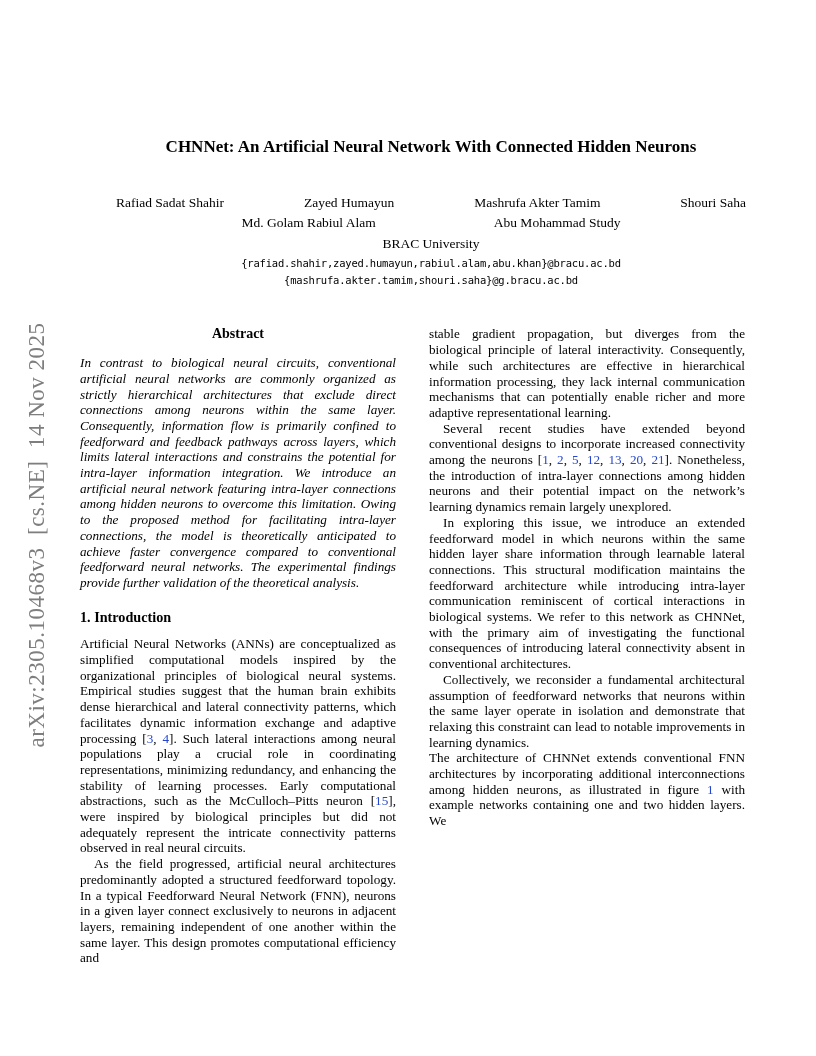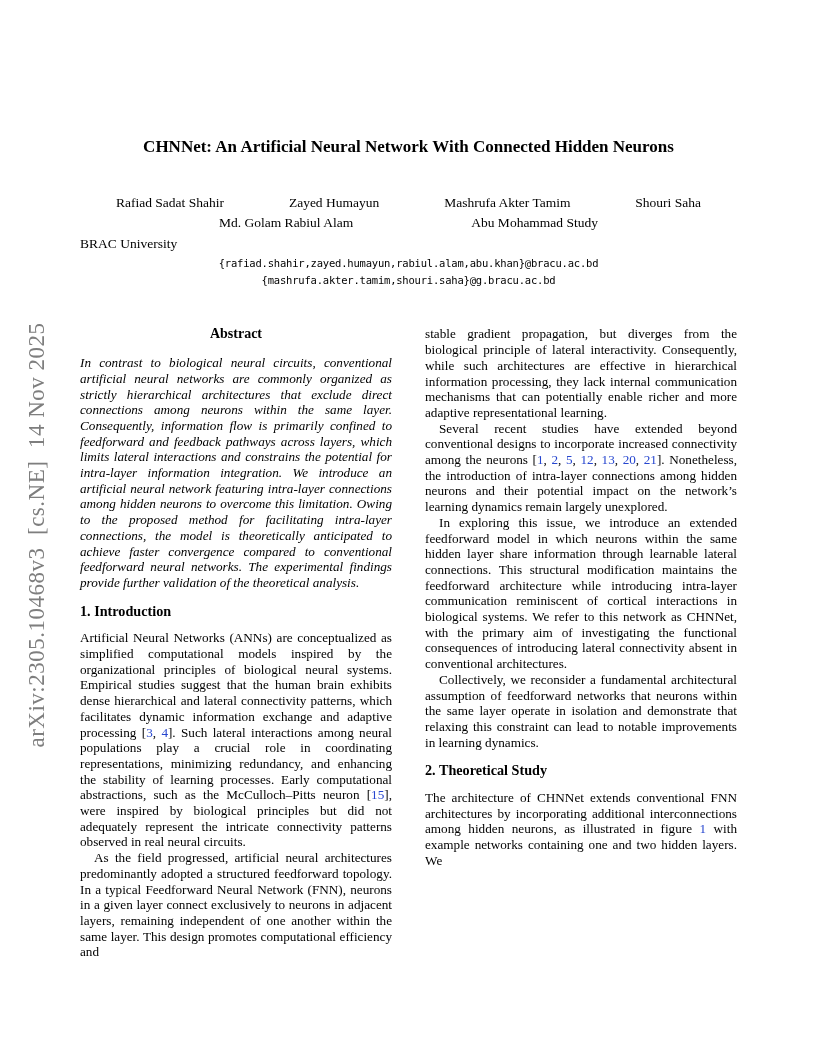--- a/index.html
+++ b/index.html
@@ -17,40 +17,40 @@
   }
   .arxiv-stamp {
     position: absolute;
     left: 37px; top: 535px;
     transform: translate(-50%, -50%) rotate(-90deg);
     white-space: pre;
     font-size: 23px;
     color: #7e7e7e;
     letter-spacing: 0.5px;
   }
-  .content { padding: 137px 79px 0 80px; }
+  .content { padding: 137px 34px 0 80px; }
   .title {
     text-align: center;
     font-size: 17px;
     font-weight: bold;
     line-height: 1.2;
   }
   .authors-row1 {
     display: flex; justify-content: space-between;
     padding: 0 36px;
     margin-top: 38px;
     font-size: 13.5px;
     gap: 36px;
   }
   .authors-row2 {
     display: flex; justify-content: center; gap: 118px;
     margin-top: 4px;
     font-size: 13.5px;
   }
-  .affiliation { margin-top: 5px; font-size: 13.5px; }
+  .affiliation { text-align: center; margin-top: 5px; font-size: 13.5px; }
   .email {
     text-align: center;
     font-family: "DejaVu Sans Mono", "Liberation Mono", monospace;
     font-size: 10.5px;
     letter-spacing: -0.2px;
     margin-top: 5px;
   }
   .columns { display: flex; gap: 33px; margin-top: 40px; }
   .col {
     width: 316px;
@@ -60,21 +60,21 @@
     hyphens: auto;
     -webkit-hyphens: auto;
   }
   .abstract-head {
     text-align: center;
     font-size: 14px;
     font-weight: bold;
     margin-bottom: 13px;
   }
   .abstract-body { font-style: italic; }
-  .section-head { font-size: 14.2px; font-weight: bold; margin: 13px 0 11px; }
+  .section-head { font-size: 14.2px; font-weight: bold; margin: 19px 0 11px; }
   .subsection-head { font-size: 13.6px; font-weight: bold; margin: 17px 0 9px; }
   p.indent { text-indent: 14px; }
   p.noindent { text-indent: 0; }
   .cite { color: var(--cite-color, #2545cf); cursor: pointer; }
 </style>
 </head>
 <body>
 
 <div class="page">
 
@@ -114,21 +114,20 @@
         <p class="noindent">Artificial Neural Networks (ANNs) are conceptualized as simplified computational models inspired by the organizational principles of biological neural systems. Empirical studies suggest that the human brain exhibits dense hierarchical and lateral connectivity patterns, which facilitates dynamic information exchange and adaptive processing [<span class="cite">3</span>, <span class="cite">4</span>]. Such lateral interactions among neural populations play a crucial role in coordinating representations, minimizing redundancy, and enhancing the stability of learning processes. Early computational abstractions, such as the McCulloch–Pitts neuron [<span class="cite">15</span>], were inspired by biological principles but did not adequately represent the intricate connectivity patterns observed in real neural circuits.</p>
         <p class="indent">As the field progressed, artificial neural architectures predominantly adopted a structured feedforward topology. In a typical Feedforward Neural Network (FNN), neurons in a given layer connect exclusively to neurons in adjacent layers, remaining independent of one another within the same layer. This design promotes computational efficiency and</p>
       </div>
 
       <div class="col">
         <p class="noindent">stable gradient propagation, but diverges from the biological principle of lateral interactivity. Consequently, while such architectures are effective in hierarchical information processing, they lack internal communication mechanisms that can potentially enable richer and more adaptive representational learning.</p>
         <p class="indent">Several recent studies have extended beyond conventional designs to incorporate increased connectivity among the neurons [<span class="cite">1</span>, <span class="cite">2</span>, <span class="cite">5</span>, <span class="cite">12</span>, <span class="cite">13</span>, <span class="cite">20</span>, <span class="cite">21</span>]. Nonetheless, the introduction of intra-layer connections among hidden neurons and their potential impact on the network’s learning dynamics remain largely unexplored.</p>
         <p class="indent">In exploring this issue, we introduce an extended feedforward model in which neurons within the same hidden layer share information through learnable lateral connections. This structural modification maintains the feedforward architecture while introducing intra-layer communication reminiscent of cortical interactions in biological systems. We refer to this network as CHNNet, with the primary aim of investigating the functional consequences of introducing lateral connectivity absent in conventional architectures.</p>
         <p class="indent">Collectively, we reconsider a fundamental architectural assumption of feedforward networks that neurons within the same layer operate in isolation and demonstrate that relaxing this constraint can lead to notable improvements in learning dynamics.</p>
 
-        <h2 class="section-head">2. Theoretical Study</h2>
 
 
 
         <p class="noindent">The architecture of CHNNet extends conventional FNN architectures by incorporating additional interconnections among hidden neurons, as illustrated in figure <span class="cite">1</span> with example networks containing one and two hidden layers. We</p>
       </div>
 
     </div>
   </div>
 </div>
 

